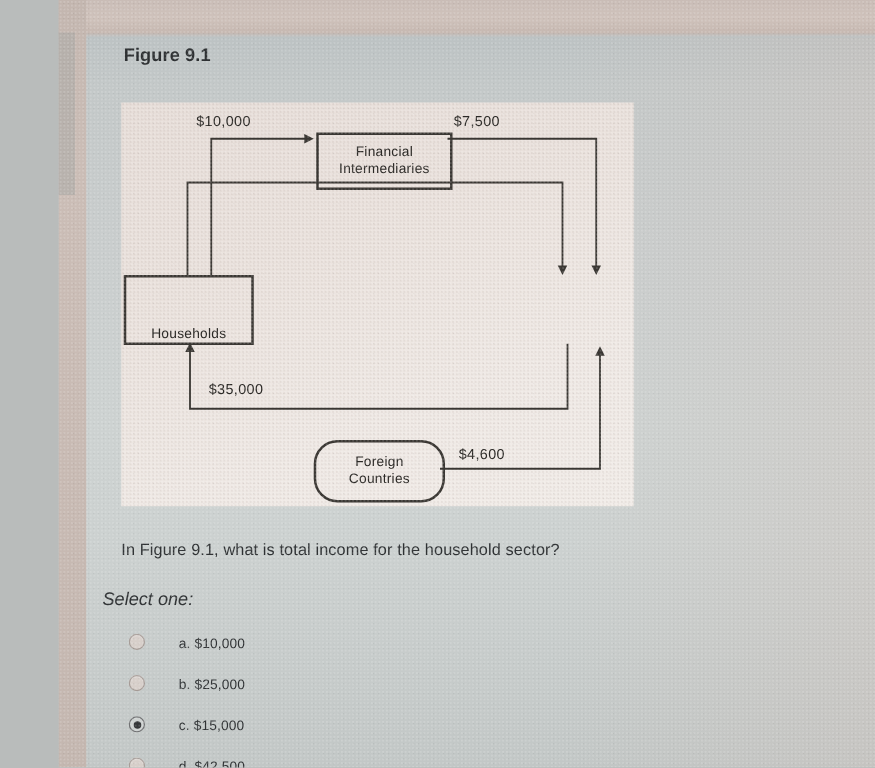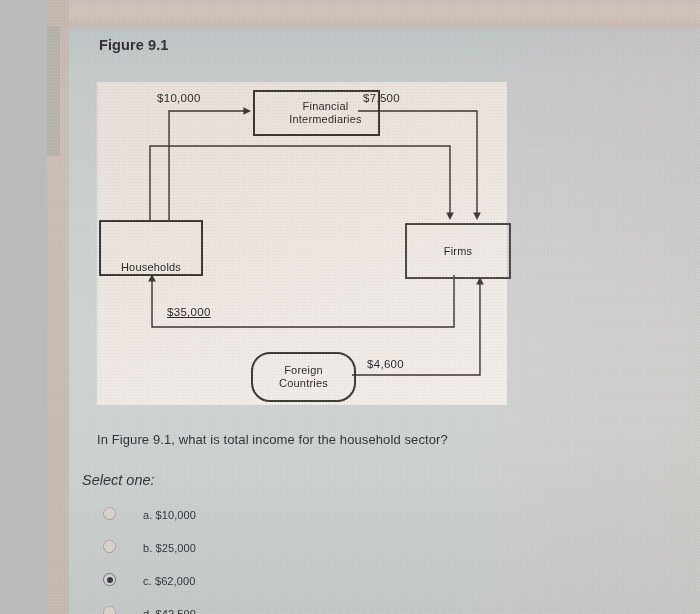--- a/index.html
+++ b/index.html
@@ -97,36 +97,36 @@
     background: transparent;
     display: flex;
     align-items: center;
     justify-content: center;
     text-align: center;
     color: #2b2926;
     font-size: 11px;
     line-height: 1.18;
     letter-spacing: .2px;
   }
-  #box-fin       { left: 156px; top: 8px;   width: 105px; height: 42px; padding-left: 18px; }
+  #box-fin       { left: 156px; top: 24px;   width: 105px; height: 42px; }
   #box-house     { left: 2px;   top: 138px; width: 100px; height: 52px; align-items: flex-end; }
   #box-firms     { left: 308px; top: 141px; width: 102px; height: 52px;
                    border-color: #4a4741; }
   #box-foreign   { left: 154px; top: 270px; width: 101px; height: 46px; border-radius: 19px; }
 
   .amt {
     position: absolute;
     font-size: 11.5px;
     color: #2b2926;
     letter-spacing: .3px;
     white-space: nowrap;
   }
   #amt-10000 { left: 60px;  top: 10px; }
   #amt-7500  { left: 266px; top: 10px; }
-  #amt-35000 { left: 70px;  top: 224px; text-decoration: underline; }
+  #amt-35000 { left: 70px;  top: 224px; }
   #amt-2500  { left: 270px; top: 276px; }
 
   #flow-svg {
     position: absolute;
     left: 0; top: 0;
     width: 410px; height: 323px;
     overflow: visible;
   }
 
   
@@ -222,23 +222,20 @@
       <div>
         <div>Financial</div>
         <div>Intermediaries</div>
       </div>
     </div>
 
     <div class="dbox" id="box-house">
       <span>Households</span>
     </div>
 
-    <div class="dbox" id="box-firms">
-      <span>Firms</span>
-    </div>
 
     <div class="dbox" id="box-foreign">
       <div>
         <div>Foreign</div>
         <div>Countries</div>
       </div>
     </div>
 
     <div class="amt" id="amt-10000">$10,000</div>
     <div class="amt" id="amt-7500">$7,500</div>
@@ -253,21 +250,21 @@
     <div class="opt-row">
       <span class="radio"></span>
       <span class="opt-label">a. $10,000</span>
     </div>
     <div class="opt-row">
       <span class="radio"></span>
       <span class="opt-label">b. $25,000</span>
     </div>
     <div class="opt-row">
       <span class="radio checked"></span>
-      <span class="opt-label">c. $62,000</span>
+      <span class="opt-label">c. $15,000</span>
     </div>
     <div class="opt-row">
       <span class="radio"></span>
       <span class="opt-label">d. $42,500</span>
     </div>
   </div>
 
   <div id="grain"></div>
 </div>
 

